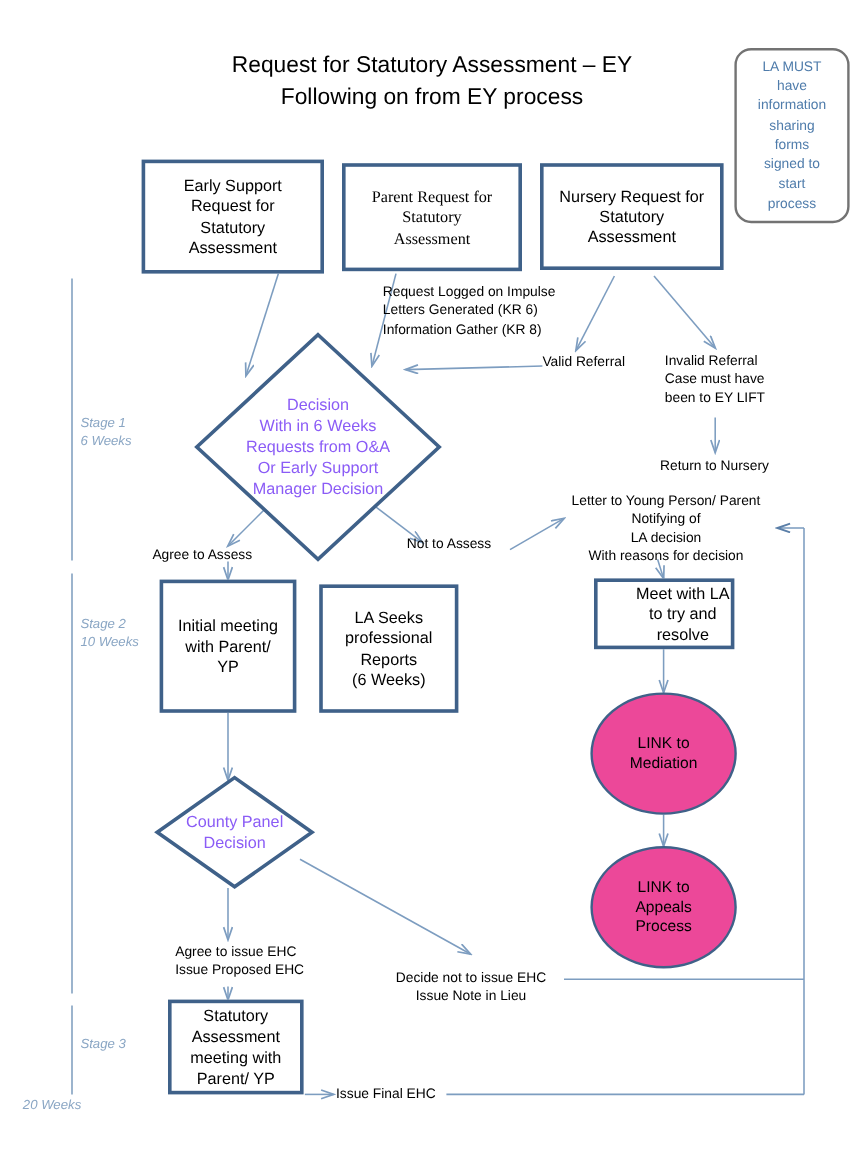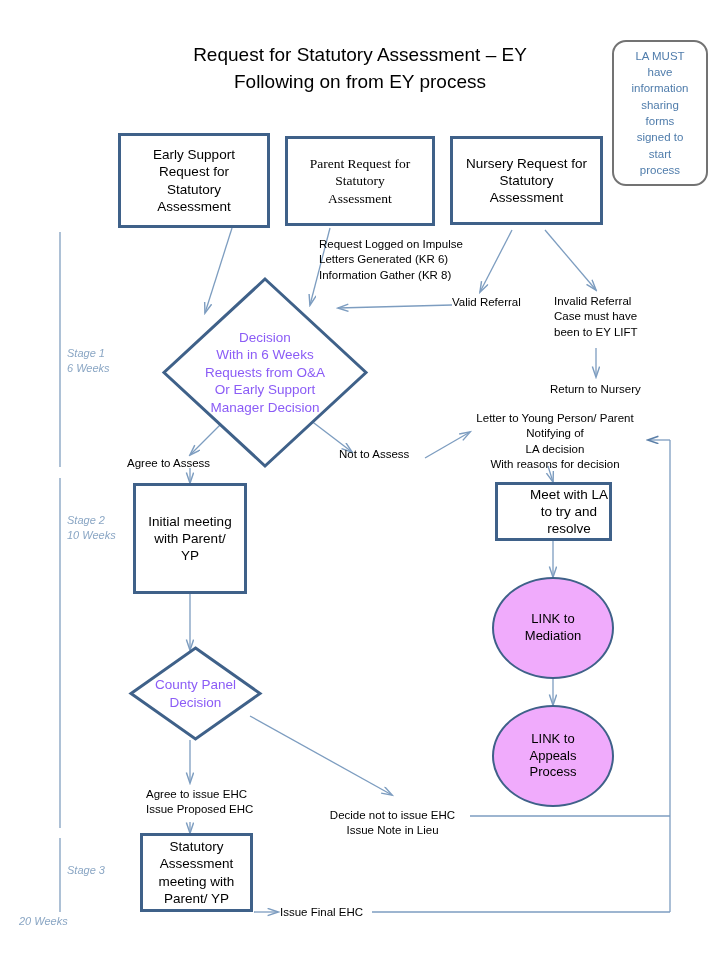--- a/index.html
+++ b/index.html
@@ -40,21 +40,21 @@
   .callout{
     border:2px solid #737373;
     border-radius:14px;
     background:#ffffff;
     color:#4f7cab;
     font-size:11.5px;
     line-height:1.42;
   }
   .circlenode{
     border:2.5px solid #3f6189;
-    background:#f0abfc;
+    background:#ec4899;
     border-radius:50%;
     font-size:13px;
   }
   .diamond-wrap{
     position:absolute;
     display:flex;
     align-items:center;
     justify-content:center;
   }
   .diamond-label{
@@ -209,20 +209,24 @@
 
   <div class="ann center" style="left:455px; top:411px; width:200px;">Letter to Young Person/ Parent
 Notifying of
 LA decision
 With reasons for decision</div>
 
   <div class="node boxnode" style="left:133px; top:483px; width:114px; height:111px;">Initial meeting
 with Parent/
 YP</div>
 
+  <div class="node boxnode" style="left:266px; top:487px; width:116px; height:107px;">LA Seeks
+professional
+Reports
+(6 Weeks)</div>
 
   <div class="node boxnode" style="left:495px; top:482px; width:117px; height:59px;padding-left:31px;">Meet with LA
 to try and
 resolve</div>
 
   <div class="node circlenode" style="left:492px; top:577px; width:122px; height:102px;">LINK to
 Mediation</div>
 
   <div class="node circlenode" style="left:492px; top:705px; width:122px; height:102px;">LINK to
 Appeals

